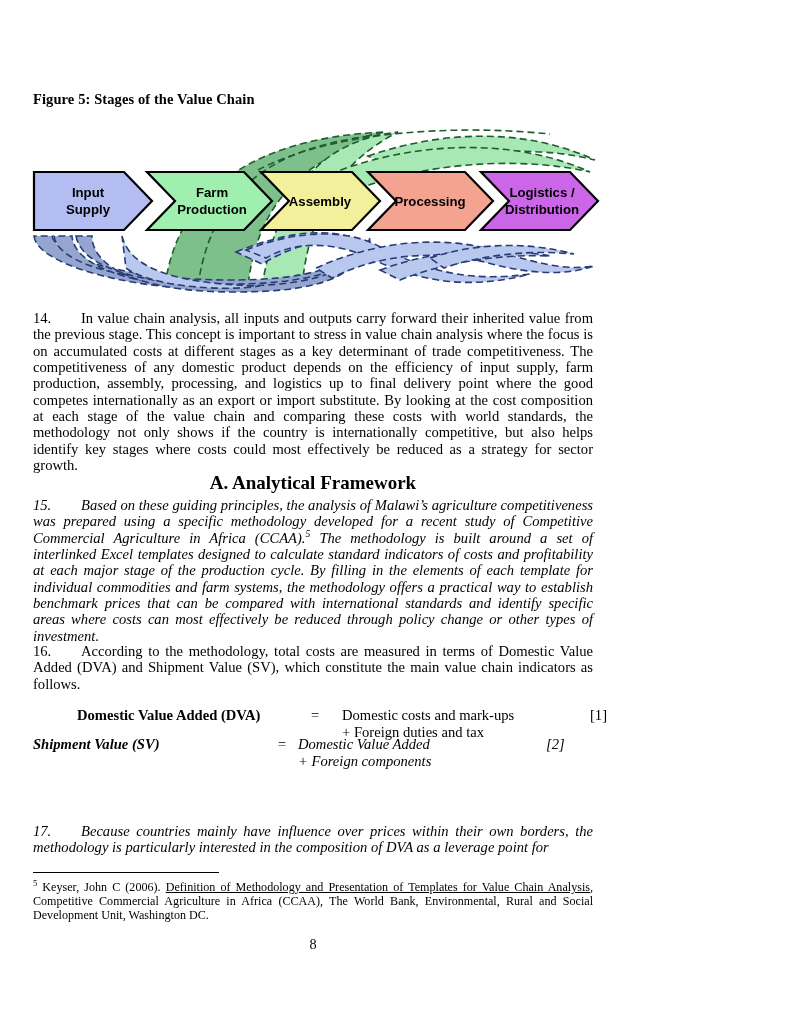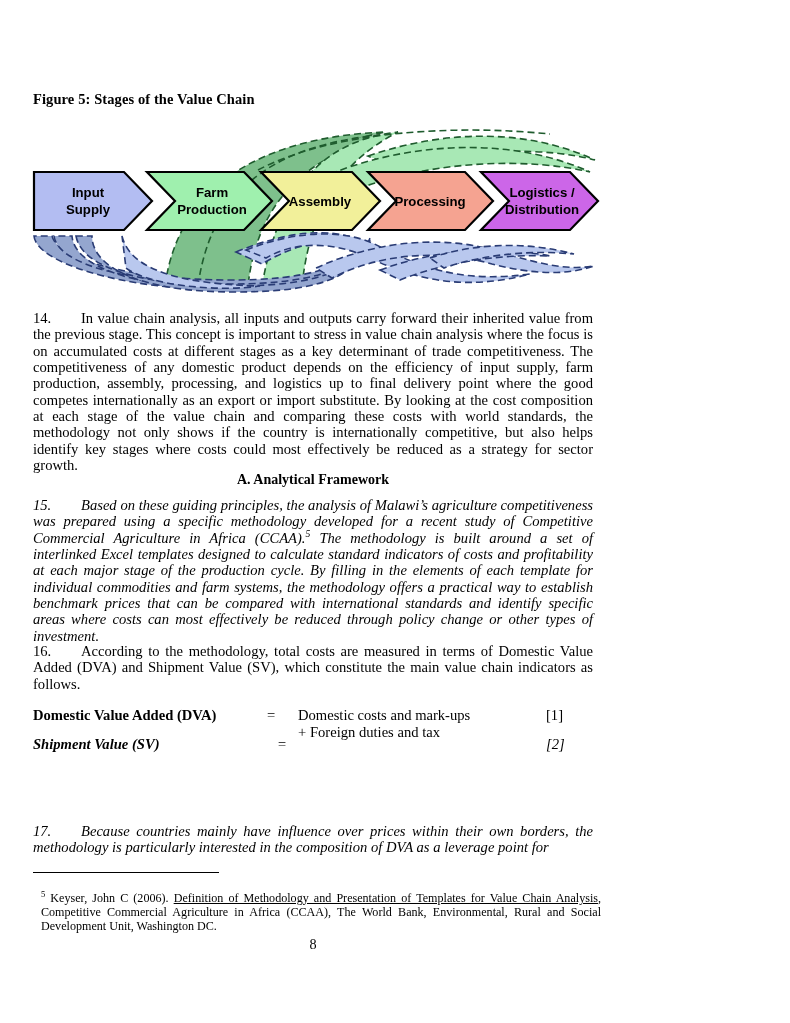--- a/index.html
+++ b/index.html
@@ -67,21 +67,21 @@
   }
   .para .num {
     display: inline-block;
     width: 48px;
   }
   .heading {
     position: absolute;
     width: 560px;
     text-align: center;
     font-weight: bold;
-    font-size: 14px;
+    font-size: 19px;
   }
   sup.fn {
     font-size: 9.6px;
     vertical-align: super;
     line-height: 0;
   }
 
   
   .eq-block {
     position: absolute;
@@ -120,27 +120,26 @@
   .fn-rule {
     position: absolute;
     left: 0;
     top: 872px;
     width: 186px;
     height: 0;
     border-top: 1px solid #000;
   }
   .footnote {
     position: absolute;
-    left: 8px;
+    left: 0;
     top: 880px;
     width: 560px;
     font-size: 12.1px;
     line-height: 14.1px;
     text-align: justify;
-    margin-top: 11px;
   }
   .footnote .u { text-decoration: underline; }
   .footnote sup {
     font-size: 8.6px;
     vertical-align: super;
     line-height: 0;
   }
 
   .page-number {
     position: absolute;
@@ -235,35 +234,39 @@
 
     <div class="para" style="top:497px;font-style:italic;">
       <span class="num">15.</span><span>Based on these guiding principles, the analysis of Malawi’s agriculture competitiveness was prepared using a specific methodology developed for a recent study of Competitive Commercial Agriculture in Africa (CCAA).</span><sup class="fn">5</sup><span> The methodology is built around a set of interlinked Excel templates designed to calculate standard indicators of costs and profitability at each major stage of the production cycle. By filling in the elements of each template for individual commodities and farm systems, the methodology offers a practical way to establish benchmark prices that can be compared with international standards and identify specific areas where costs can most effectively be reduced through policy change or other types of investment.</span>
     </div>
 
     <div class="para" style="top:643px;">
       <span class="num">16.</span><span>According to the methodology, total costs are measured in terms of Domestic Value Added (DVA) and Shipment Value (SV), which constitute the main value chain indicators as follows.</span>
     </div>
 
     <div class="eq-block" style="top:707px;">
-      <div class="eq-row" style="height:52px;">
+      <div class="eq-row" style="height:52px;margin-left:44px;">
         <span class="eq-lhs">Domestic Value Added (DVA)</span>
         <span class="eq-eqsign" style="left:234px;">=</span>
         <span class="eq-rhs" style="left:265px;">
           <div>Domestic costs and mark-ups</div>
           <div>+ Foreign duties and tax</div>
         </span>
         <span class="eq-tag">[1]</span>
       </div>
     </div>
 
     <div class="eq-block" style="top:736px;font-style:italic;">
       <div class="eq-row" style="height:36px;">
         <span class="eq-lhs">Shipment Value (SV)</span>
         <span class="eq-eqsign" style="left:244px;">=</span>
+        <span class="eq-rhs" style="left:265px;">
+          <div>Domestic Value Added</div>
+          <div>+ Foreign components</div>
+        </span>
         <span class="eq-tag">[2]</span>
       </div>
     </div>
 
     <div class="para" style="top:823px;font-style:italic;">
       <span class="num">17.</span><span>Because countries mainly have influence over prices within their own borders, the methodology is particularly interested in the composition of DVA as a leverage point for</span>
     </div>
 
     <div class="fn-rule"></div>
 

